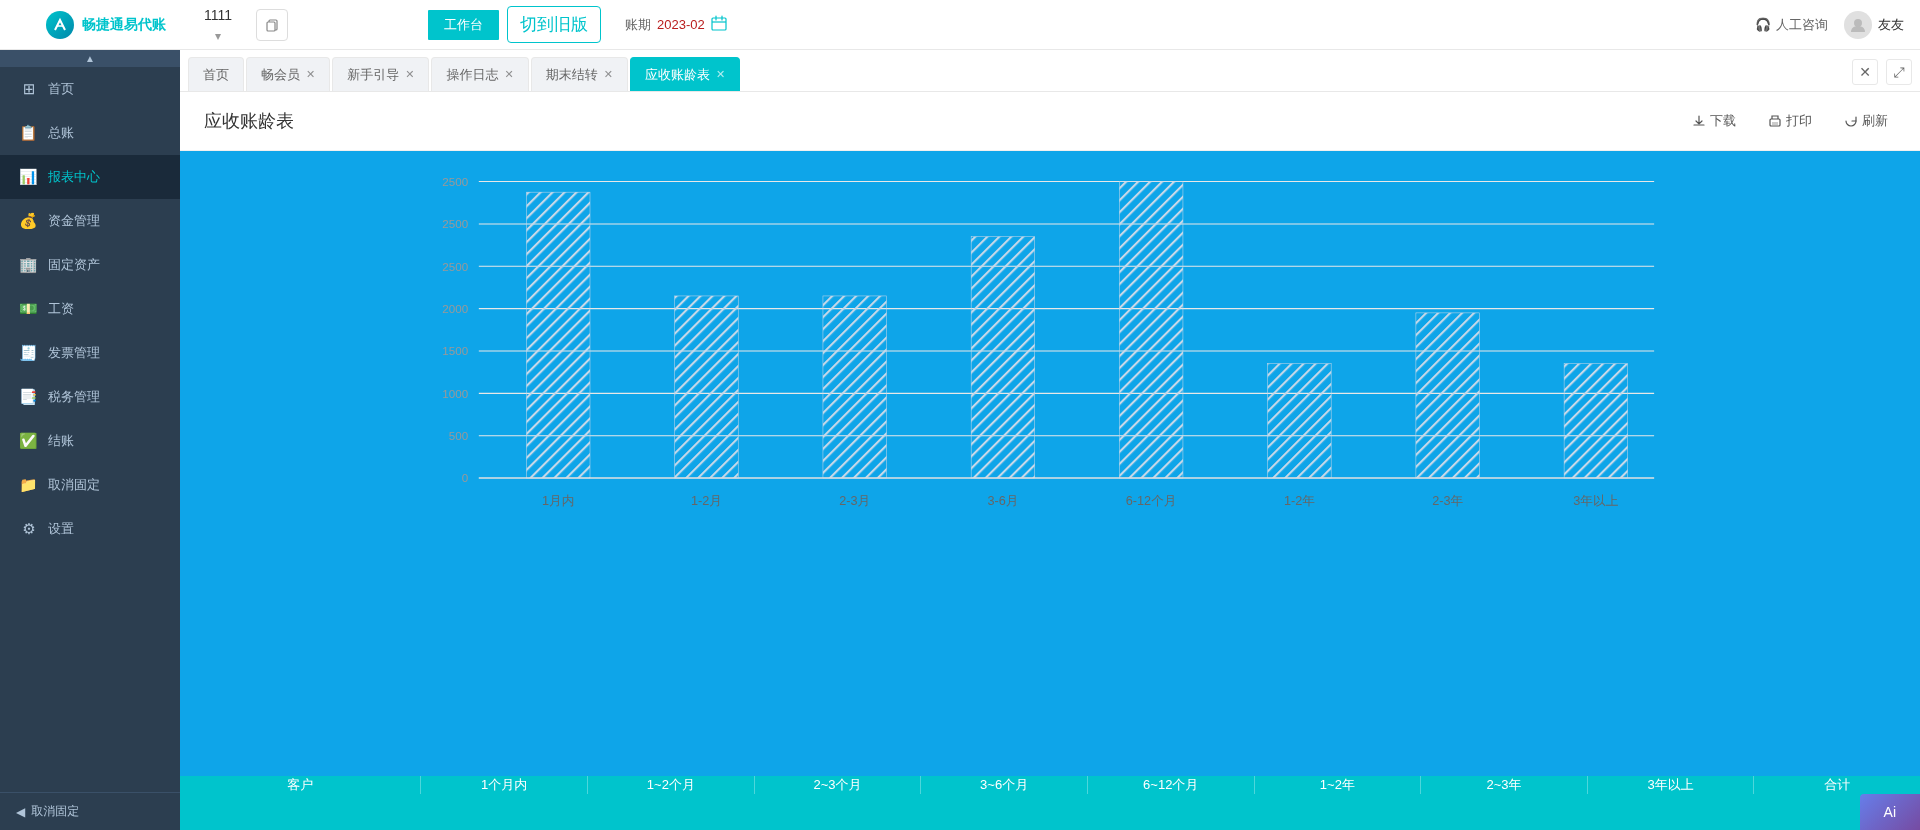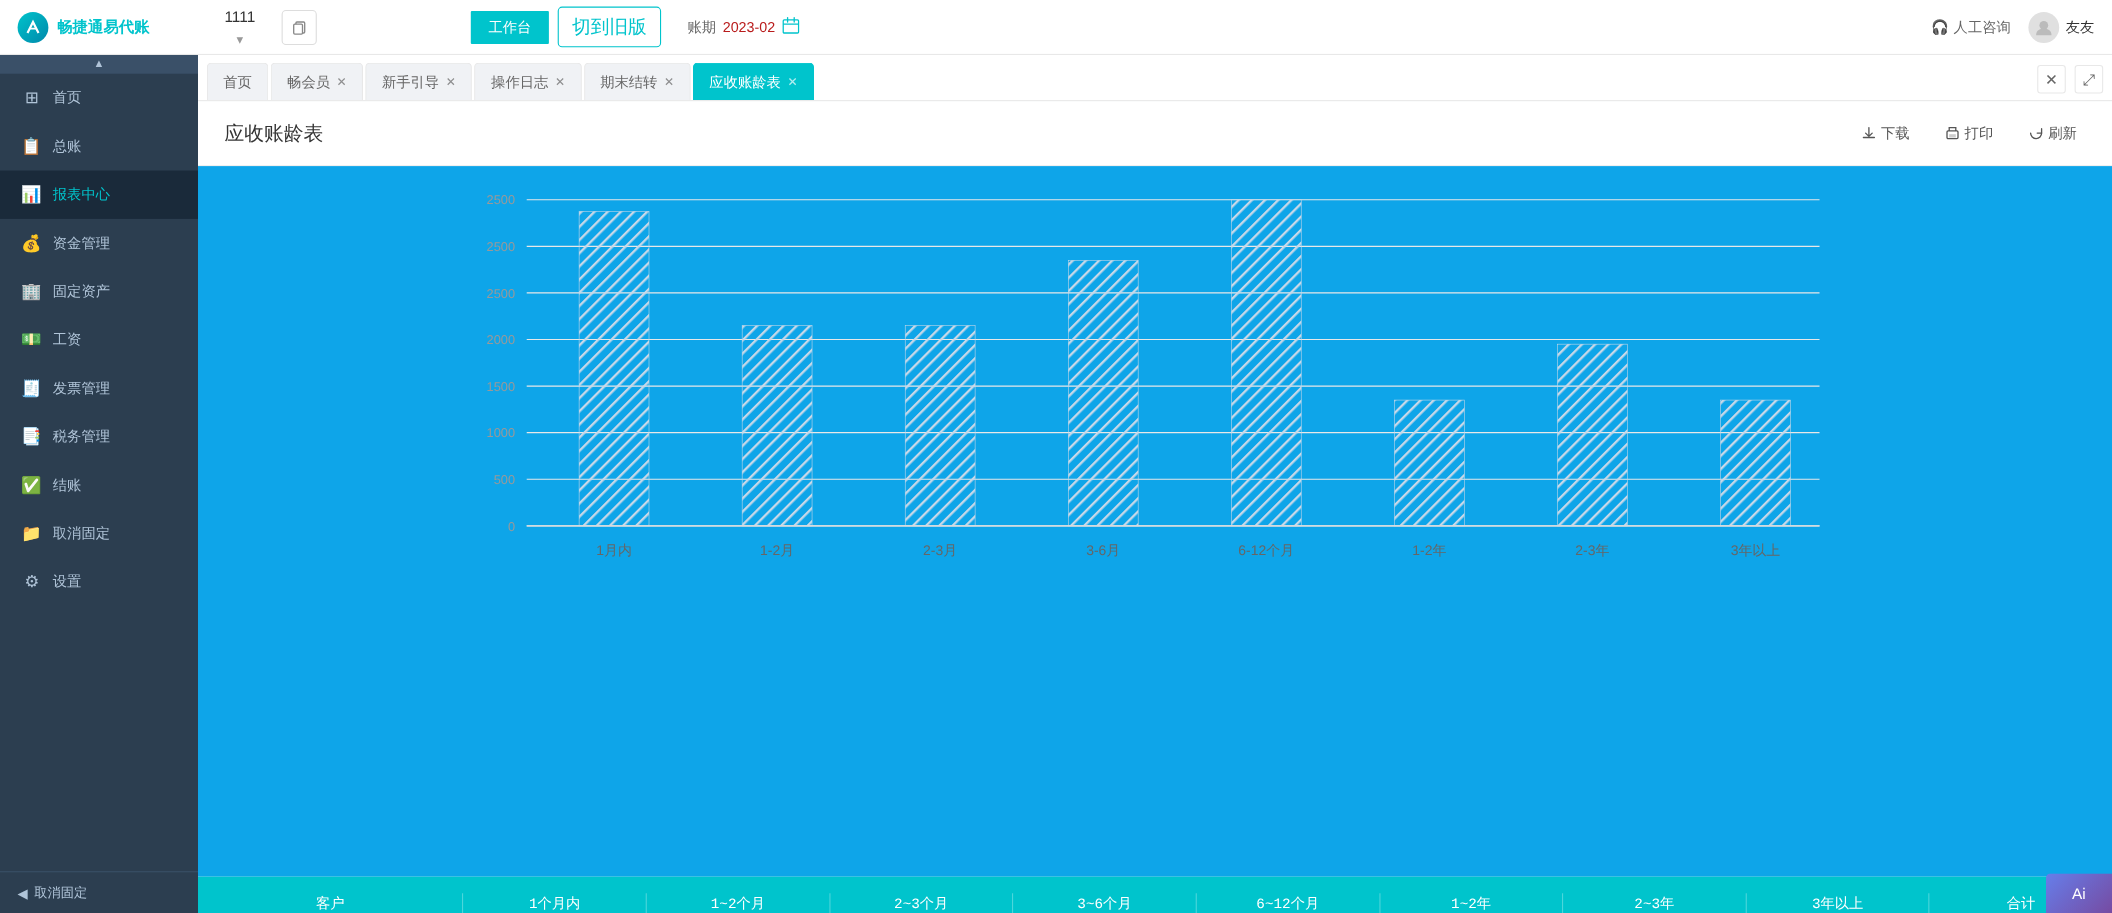--- a/index.html
+++ b/index.html
@@ -15,20 +15,21 @@
       border-bottom: 1px solid #e8e8e8;
       flex-shrink: 0;
       z-index: 100;
     }
     .logo-area {
       width: 180px;
       display: flex;
       align-items: center;
       gap: 8px;
       flex-shrink: 0;
+      justify-content: center;
     }
     .logo-icon {
       width: 28px;
       height: 28px;
       background: linear-gradient(135deg, #00c4cc, #0088aa);
       border-radius: 50%;
       display: flex;
       align-items: center;
       justify-content: center;
       color: white;
@@ -323,23 +324,22 @@
       width: 100%;
       height: 360px;
       position: relative;
     }
 
     
     .table-footer {
       flex-shrink: 0;
       background: #00c4cc;
       display: flex;
-      height: 33px;
-      align-items: flex-end;
-      font-family: Liberation Mono, monospace;
+      height: 54px;
+      align-items: flex-start;
     }
     .table-footer-col {
       flex: 1;
       text-align: center;
       color: white;
       font-size: 13px;
       font-weight: 500;
       padding: 0 8px;
       border-right: 1px solid rgba(255,255,255,0.3);
     }

